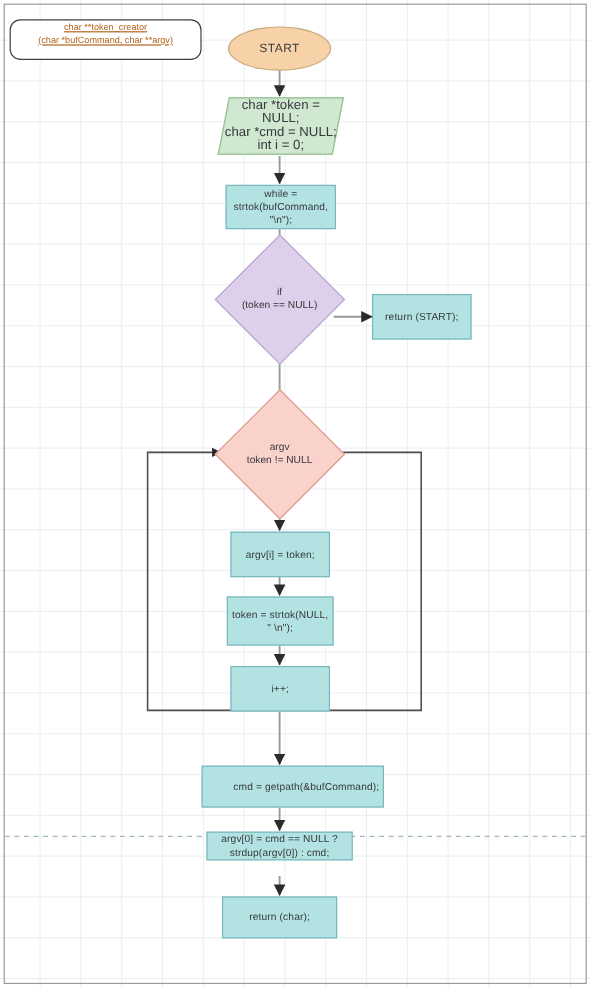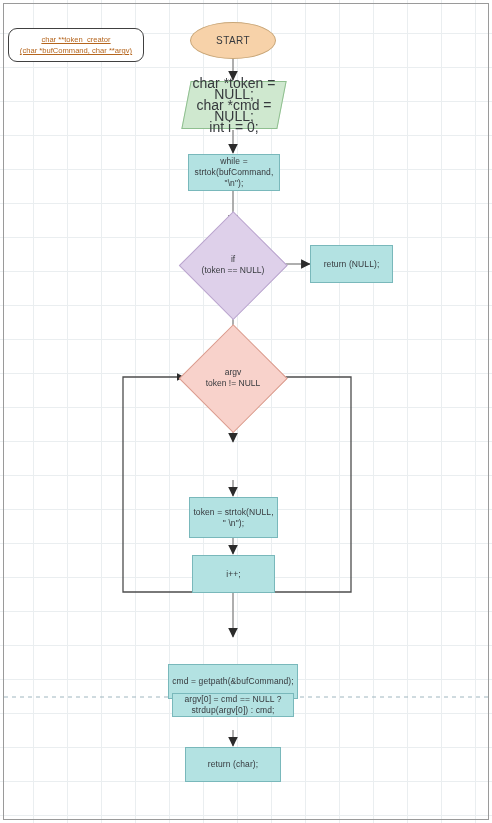--- a/index.html
+++ b/index.html
@@ -54,28 +54,27 @@
     letter-spacing: 0.1px;
   }
   .node .txt {
     white-space: pre-line;
     padding: 0 3px;
   }
   
   #title-box {
     position: absolute;
     left: 8px;
-    top: 28px;
-    width: 136px;
+    top: 16px;
+    width: 160px;
     height: 34px;
     border: 1.4px solid #404040;
     border-radius: 9px;
     background: #ffffff;
     display: flex;
-    align-items: center;
     justify-content: center;
     box-sizing: border-box;
   }
   #title-box .txt {
     color: #b5651d;
     font-size: 7.6px;
     line-height: 11px;
     text-decoration: underline;
     text-align: center;
     white-space: pre-line;
@@ -112,21 +111,21 @@
     position: absolute;
     left: 0;
     top: 0;
     width: 100%;
     height: 100%;
     display: flex;
     align-items: center;
     justify-content: center;
     text-align: center;
     color: #36393d;
-    font-size: 14px;
+    font-size: 11px;
     line-height: 11px;
     white-space: pre-line;
   }
   
   .dia-wrap {
     position: absolute;
   }
   .dia-wrap .dia-shape {
     position: absolute;
     left: 12.5%;
@@ -221,47 +220,50 @@
 char *cmd = NULL;
 int i = 0;</div>
   </div>
 
   <div class="node proc" style="left:188px; top:154px; width:92px; height:37px;">
     <span class="txt">while =
 strtok(bufCommand,
 "\n");</span>
   </div>
 
-  <div class="dia-wrap if" style="left:182px; top:214px; width:102px; height:102px;">
+  <div class="dia-wrap if" style="left:182px; top:198px; width:102px; height:102px;">
     <div class="dia-shape"></div>
     <div class="dia-text">if
 (token == NULL)</div>
   </div>
 
   <div class="node proc" style="left:310px; top:245px; width:83px; height:38px;">
-    <span class="txt">return (NULL);</span>
+    <span class="txt">return (START);</span>
   </div>
 
   <div class="dia-wrap loop" style="left:182px; top:327px; width:102px; height:102px;">
     <div class="dia-shape"></div>
     <div class="dia-text">argv
 token != NULL</div>
   </div>
 
+  <div class="node proc" style="left:192px; top:443px; width:83px; height:38px;">
+    <span class="txt">argv[i] = token;</span>
+  </div>
 
   <div class="node proc" style="left:189px; top:497px; width:89px; height:41px;">
     <span class="txt">token = strtok(NULL,
 " \n");</span>
   </div>
 
   <div class="node proc" style="left:192px; top:555px; width:83px; height:38px;">
     <span class="txt">i++;</span>
   </div>
 
-  <div class="node proc" style="left:168px; top:664px; width:130px; height:35px;">
+  <div class="node proc" style="left:168px; top:638px; width:152px; height:35px;justify-content:flex-end;">
     <span class="txt">cmd = getpath(&amp;bufCommand);</span>
   </div>
 
   <div class="node proc" style="left:172px; top:693px; width:122px; height:24px;">
     <span class="txt">argv[0] = cmd == NULL ?
 strdup(argv[0]) : cmd;</span>
   </div>
 
   <div class="node proc" style="left:185px; top:747px; width:96px; height:35px;">
     <span class="txt">return (char);</span>

